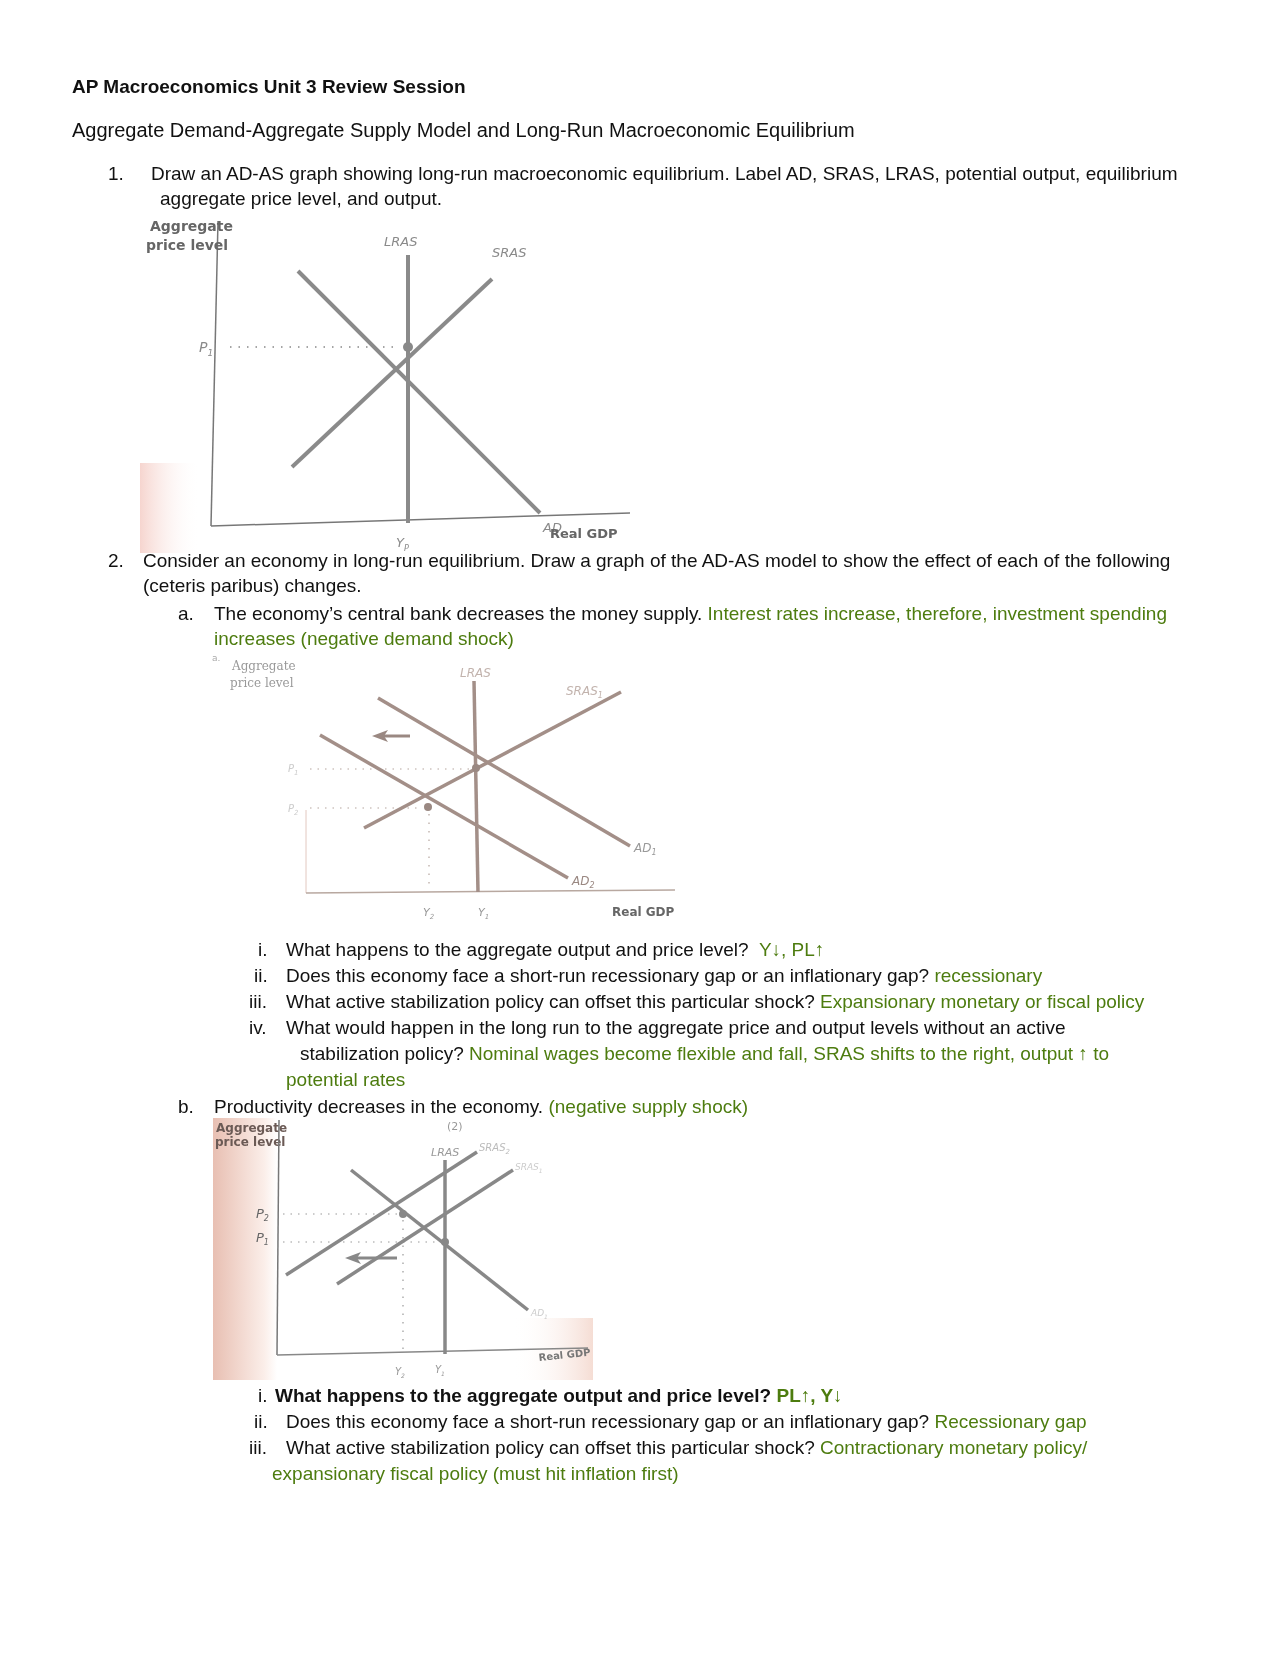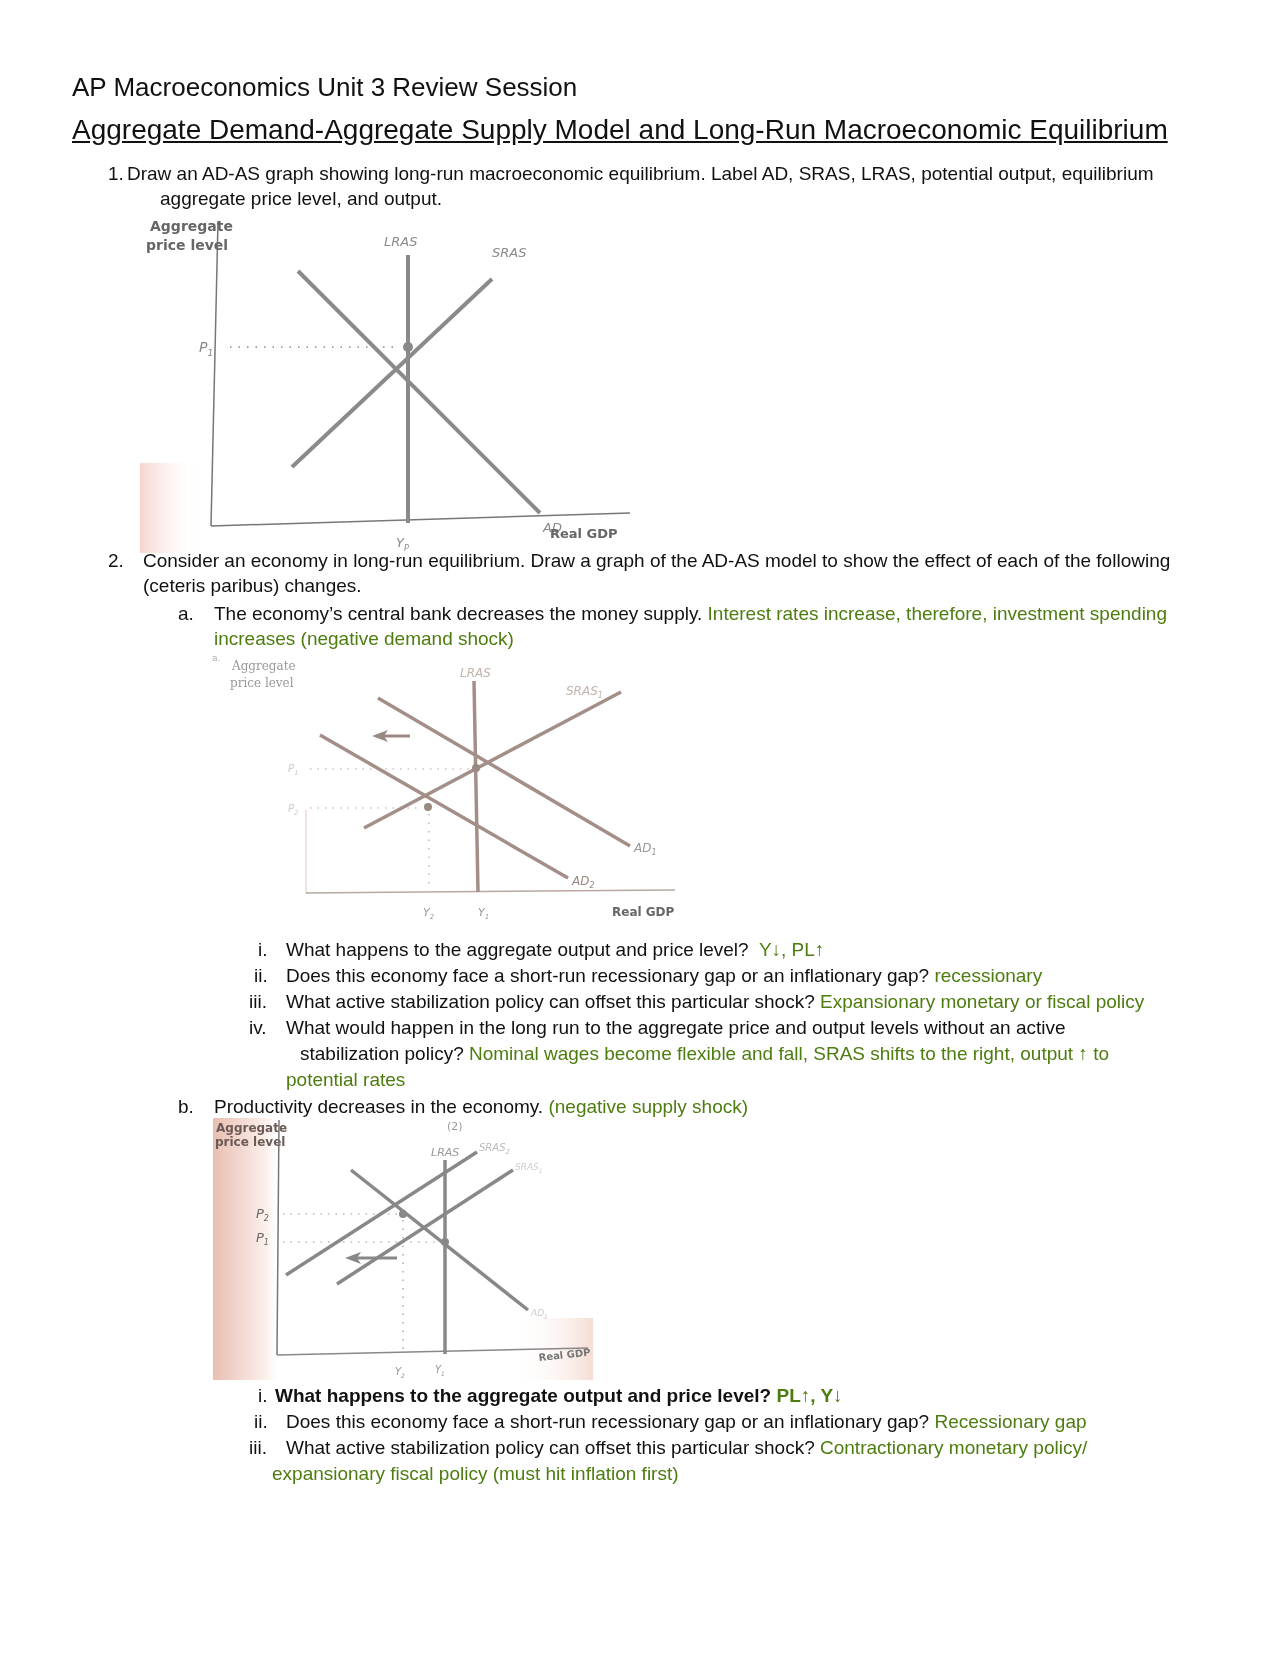--- a/index.html
+++ b/index.html
@@ -1,35 +1,35 @@
 <!DOCTYPE html>
 <html><head>
 <meta charset="utf-8">
 <style>
   html, body { margin: 0; padding: 0; background: #ffffff; }
   body { width: 1280px; height: 1656px; position: relative; overflow: hidden;
          font-family: "Liberation Sans", sans-serif; color: #111; }
   .abs { position: absolute; }
   .t { font-size: 19px; line-height: 26px; white-space: nowrap; }
-  .title { font-weight: normal; font-size: 26px; }
-  .sub { font-size: 28px; text-decoration: underline; }
+  .title { font-weight: bold; font-size: 19px; }
+  .sub { font-size: 20px; }
   .red { color: #4d7c0f; }
   .graph { position: absolute; }
   .graph svg { display: block; }
   .glabel { font-family: "DejaVu Sans", sans-serif; font-style: italic; fill: #8a8a8a; }
   .gaxislabel { font-family: "DejaVu Sans", sans-serif; font-weight: bold; fill: #666; }
 </style>
 </head>
 <body>
 
 <div class="abs t title" style="left:72px; top:74px;">AP Macroeconomics Unit 3 Review Session</div>
 <div class="abs t sub" style="left:72px; top:117px;">Aggregate Demand-Aggregate Supply Model and Long-Run Macroeconomic Equilibrium</div>
 
 <div class="abs t" style="left:108px; top:161px;">1.</div>
-<div class="abs t" style="left:127px; top:161px;text-align:center;">Draw an AD-AS graph showing long-run macroeconomic equilibrium. Label AD, SRAS, LRAS, potential output, equilibrium</div>
+<div class="abs t" style="left:151px; top:161px;text-align:center;">Draw an AD-AS graph showing long-run macroeconomic equilibrium. Label AD, SRAS, LRAS, potential output, equilibrium</div>
 <div class="abs t" style="left:160px; top:186px;">aggregate price level, and output.</div>
 
 <div class="graph" style="left:140px; top:213px;">
   <svg width="490" height="340" viewBox="0 0 490 340">
     <defs>
       <linearGradient id="g1fade" x1="0" y1="0" x2="1" y2="0">
         <stop offset="0" stop-color="#f6d5cf"></stop>
           <stop offset="1" stop-color="#ffffff" stop-opacity="0"></stop>
       </linearGradient>
     </defs>

